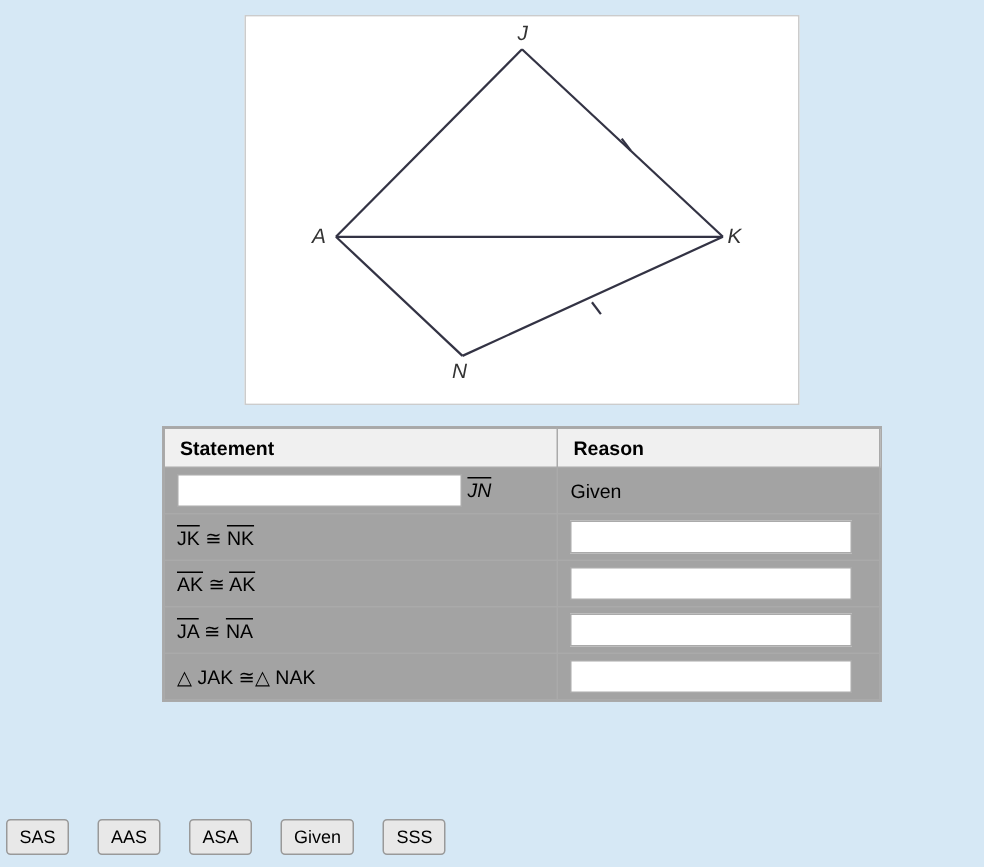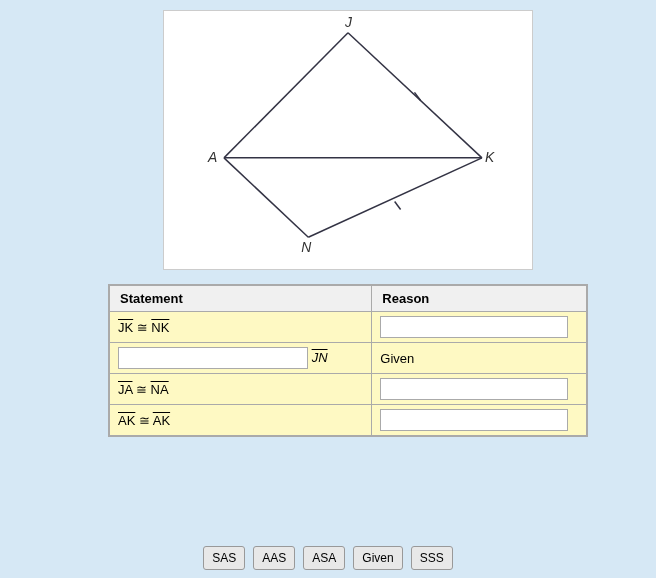--- a/index.html
+++ b/index.html
@@ -32,21 +32,21 @@
 
     .diagram-box svg {
       width: 100%;
       height: 100%;
     }
 
     
     .proof-table-container {
       margin-top: 14px;
       margin-left: 40px;
-      background: #fef9c3;
+      background: #a3a3a3;
       border: 1px solid #aaa;
       width: 480px;
     }
 
     .proof-table {
       width: 100%;
       border-collapse: collapse;
     }
 
     .proof-table th {
@@ -95,22 +95,22 @@
       text-decoration: overline;
     }
 
     
     .button-bar {
       position: absolute;
       bottom: 8px;
       left: 0;
       right: 0;
       display: flex;
-      justify-content: center;
-      gap: 8px;
+      justify-content: flex-start;
+      gap: 19px;
       flex-wrap: wrap;
       padding: 0 4px;
     }
 
     .answer-btn {
       background: #e8e8e8;
       border: 1px solid #999;
       border-radius: 3px;
       padding: 4px 8px;
       font-size: 12px;
@@ -156,61 +156,69 @@
       <thead>
         <tr>
           <th>Statement</th>
           <th>Reason</th>
         </tr>
       </thead>
       <tbody>
 
         <tr>
           <td class="statement-col">
+            <input type="text" class="statement-input" value="" style="">
+            <span class="jn-label">JN</span>
+          </td>
+          <td class="reason-col">
+            <span>Given</span>
+          </td>
+        </tr>
+
+        <tr>
+          <td class="statement-col">
             <span>
               <span class="overline">JK</span> ≅ <span class="overline">NK</span>
             </span>
           </td>
           <td class="reason-col">
             <input type="text" class="reason-input" value="" style="">
           </td>
         </tr>
 
         <tr>
           <td class="statement-col">
-            <input type="text" class="statement-input" value="" style="">
-            <span class="jn-label">JN</span>
-          </td>
-          <td class="reason-col">
-            <span>Given</span>
+            <span>
+              <span class="overline">AK</span> ≅ <span class="overline">AK</span>
+            </span>
+          </td>
+          <td class="reason-col">
+            <input type="text" class="reason-input" value="" style="">
           </td>
         </tr>
 
         <tr>
           <td class="statement-col">
             <span>
               <span class="overline">JA</span> ≅ <span class="overline">NA</span>
             </span>
           </td>
           <td class="reason-col">
             <input type="text" class="reason-input" value="" style="">
           </td>
         </tr>
 
         <tr>
           <td class="statement-col">
-            <span>
-              <span class="overline">AK</span> ≅ <span class="overline">AK</span>
-            </span>
-          </td>
-          <td class="reason-col">
-            <input type="text" class="reason-input" value="" style="">
-          </td>
-        </tr>
-
+            <span>△ JAK ≅△ NAK</span>
+          </td>
+          <td class="reason-col">
+            <input type="text" class="reason-input" value="" style="">
+          </td>
+        </tr>
       </tbody>
     </table>
   </div>
 
 </div>
 
 <div class="button-bar">
   <button class="answer-btn">SAS</button>
   <button class="answer-btn">AAS</button>
   <button class="answer-btn">ASA</button>

